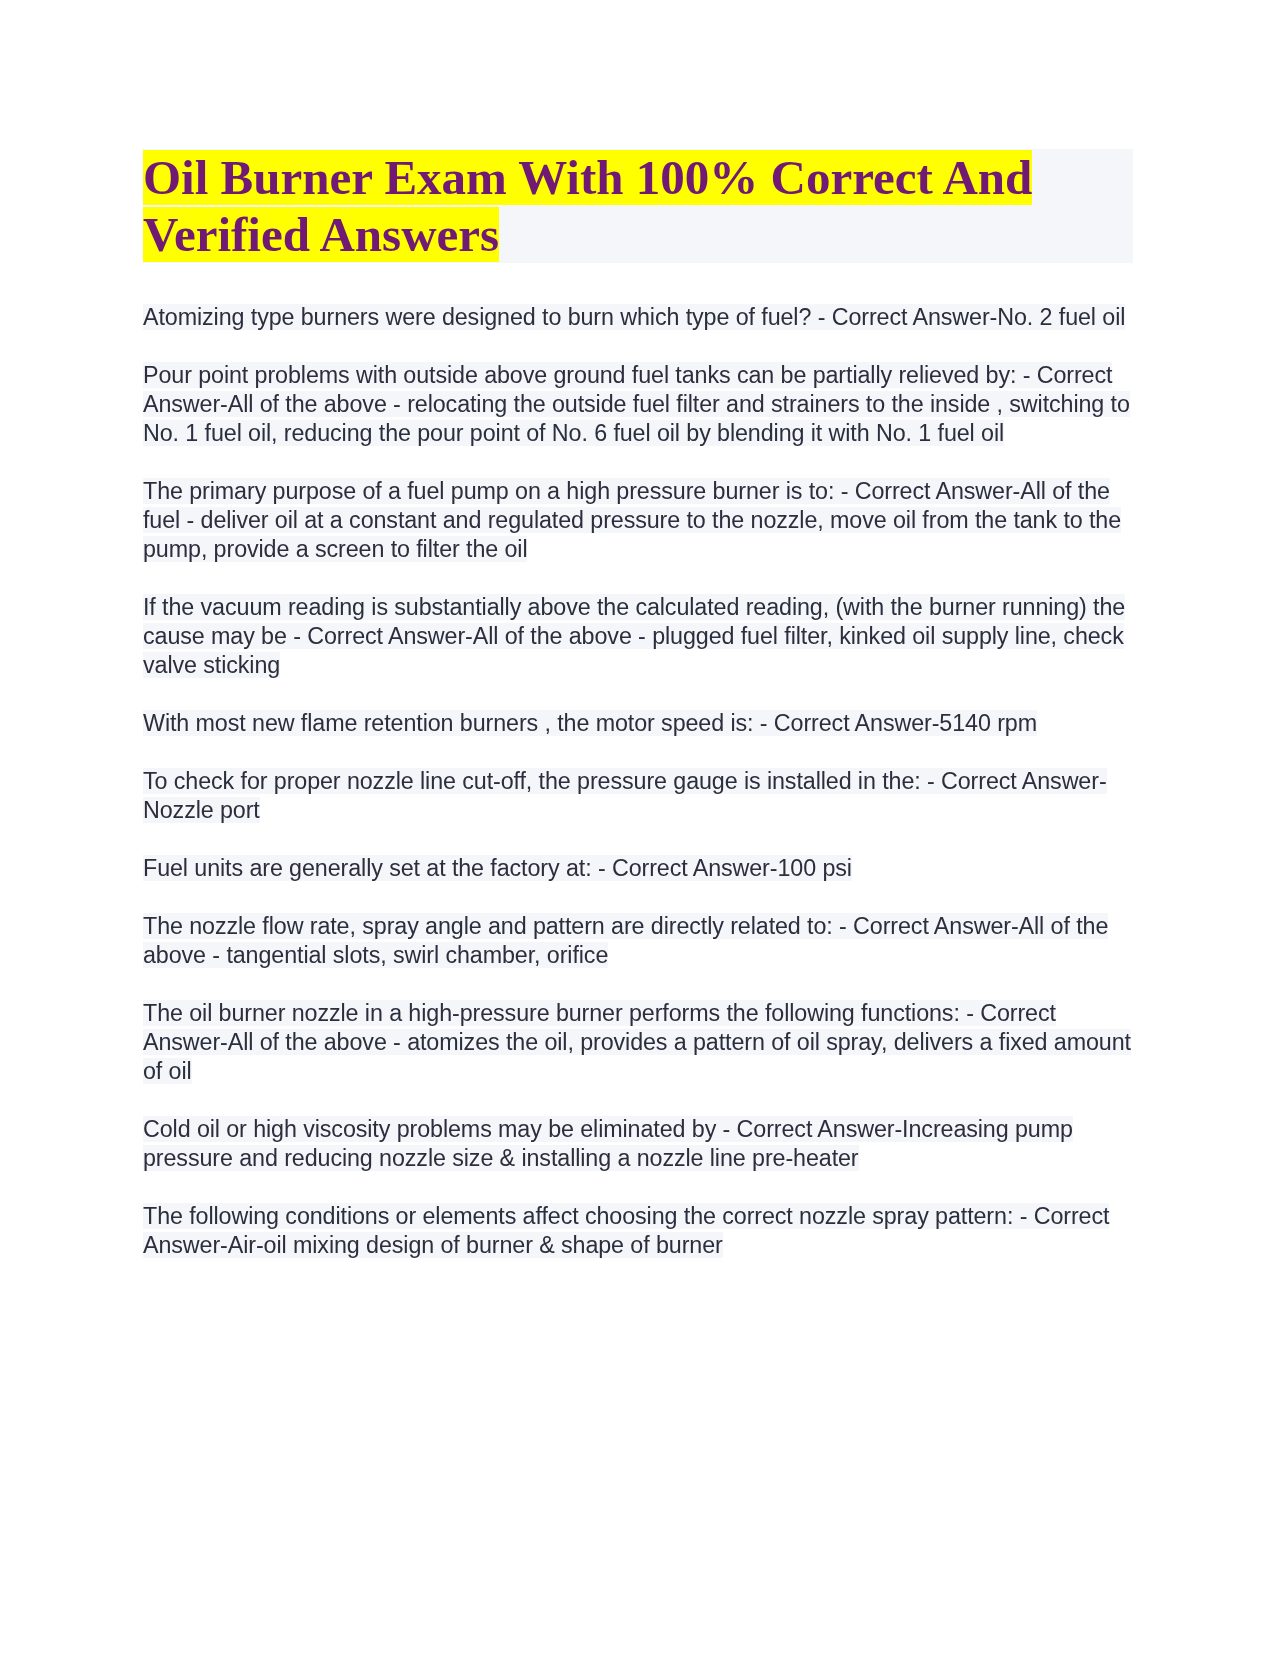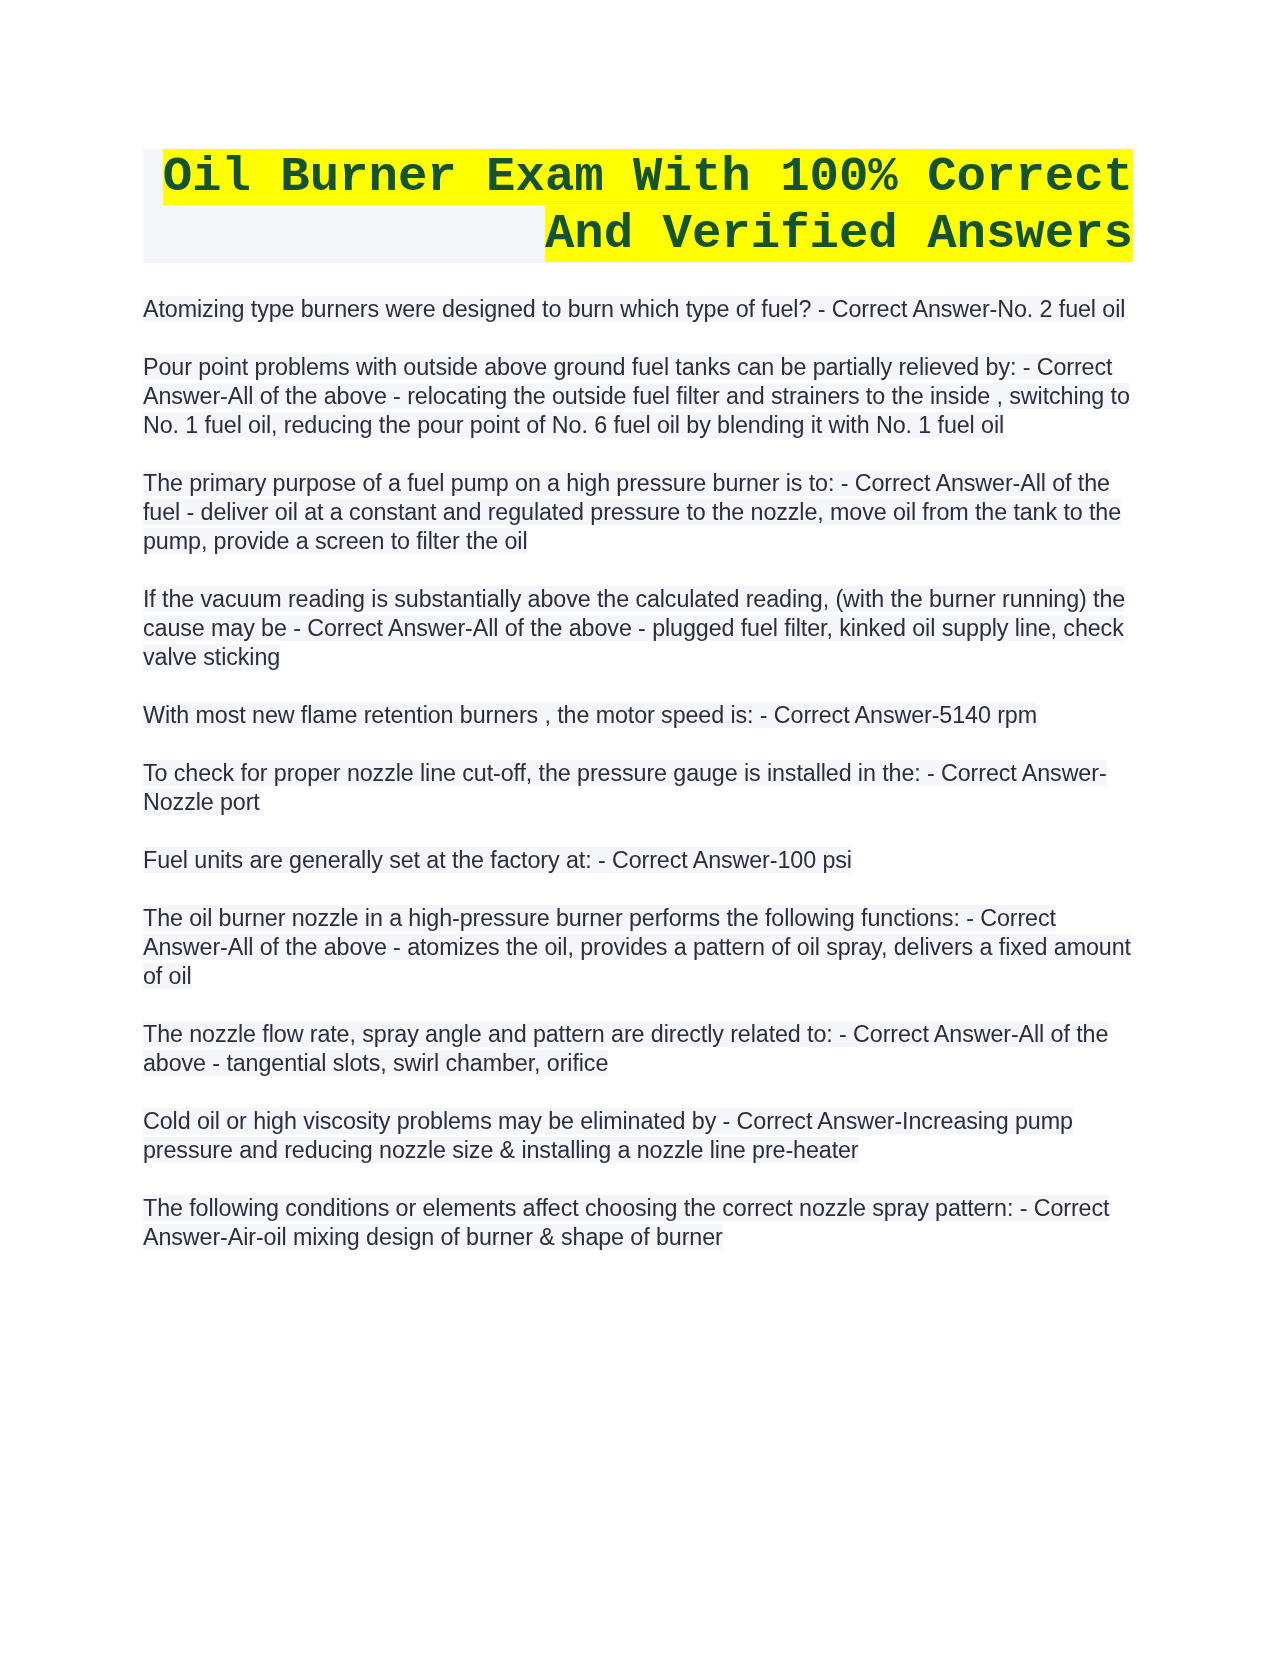--- a/index.html
+++ b/index.html
@@ -21,35 +21,34 @@
       top: 149px;
       width: 990px;
     }
     .title-block {
       background: #f5f6fa;
       margin: 0 0 0 0;
       width: 990px;
       padding: 0;
     }
     .title {
-      font-family: Liberation Mono, monospace;
+      font-family: Liberation Serif, serif;
       font-weight: bold;
       font-size: 49px;
       line-height: 57px;
       margin: 0;
-      color: #14532d;
-      text-align: right;
+      color: #701a75;
     }
     .title span {
       background: #ffff00;
       box-decoration-break: clone;
       -webkit-box-decoration-break: clone;
     }
     .qa-list {
-      margin-top: 32px;
+      margin-top: 40px;
     }
     .qa {
       font-size: 23.3px;
       line-height: 29px;
       margin: 0 0 29px 0;
       letter-spacing: -0.1px;
     }
     .qa span {
       background: #f5f6fa;
       box-decoration-break: clone;
@@ -65,18 +64,18 @@
   </div>
 
   <div class="qa-list">
     <p class="qa"><span>Atomizing type burners were designed to burn which type of fuel? - Correct Answer-No. 2 fuel oil</span></p>
     <p class="qa"><span>Pour point problems with outside above ground fuel tanks can be partially relieved by: - Correct Answer-All of the above - relocating the outside fuel filter and strainers to the inside , switching to No. 1 fuel oil, reducing the pour point of No. 6 fuel oil by blending it with No. 1 fuel oil</span></p>
     <p class="qa"><span>The primary purpose of a fuel pump on a high pressure burner is to: - Correct Answer-All of the fuel - deliver oil at a constant and regulated pressure to the nozzle, move oil from the tank to the pump, provide a screen to filter the oil</span></p>
     <p class="qa"><span>If the vacuum reading is substantially above the calculated reading, (with the burner running) the cause may be - Correct Answer-All of the above - plugged fuel filter, kinked oil supply line, check valve sticking</span></p>
     <p class="qa"><span>With most new flame retention burners , the motor speed is: - Correct Answer-5140 rpm</span></p>
     <p class="qa"><span>To check for proper nozzle line cut-off, the pressure gauge is installed in the: - Correct Answer-Nozzle port</span></p>
     <p class="qa"><span>Fuel units are generally set at the factory at: - Correct Answer-100 psi</span></p>
+    <p class="qa"><span>The nozzle flow rate, spray angle and pattern are directly related to: - Correct Answer-All of the above - tangential slots, swirl chamber, orifice</span></p>
     <p class="qa"><span>The oil burner nozzle in a high-pressure burner performs the following functions: - Correct Answer-All of the above - atomizes the oil, provides a pattern of oil spray, delivers a fixed amount of oil</span></p>
-    <p class="qa"><span>The nozzle flow rate, spray angle and pattern are directly related to: - Correct Answer-All of the above - tangential slots, swirl chamber, orifice</span></p>
     <p class="qa"><span>Cold oil or high viscosity problems may be eliminated by - Correct Answer-Increasing pump pressure and reducing nozzle size &amp; installing a nozzle line pre-heater</span></p>
     <p class="qa"><span>The following conditions or elements affect choosing the correct nozzle spray pattern: - Correct Answer-Air-oil mixing design of burner &amp; shape of burner</span></p>
   </div>
 </div>
 
 </body></html>

